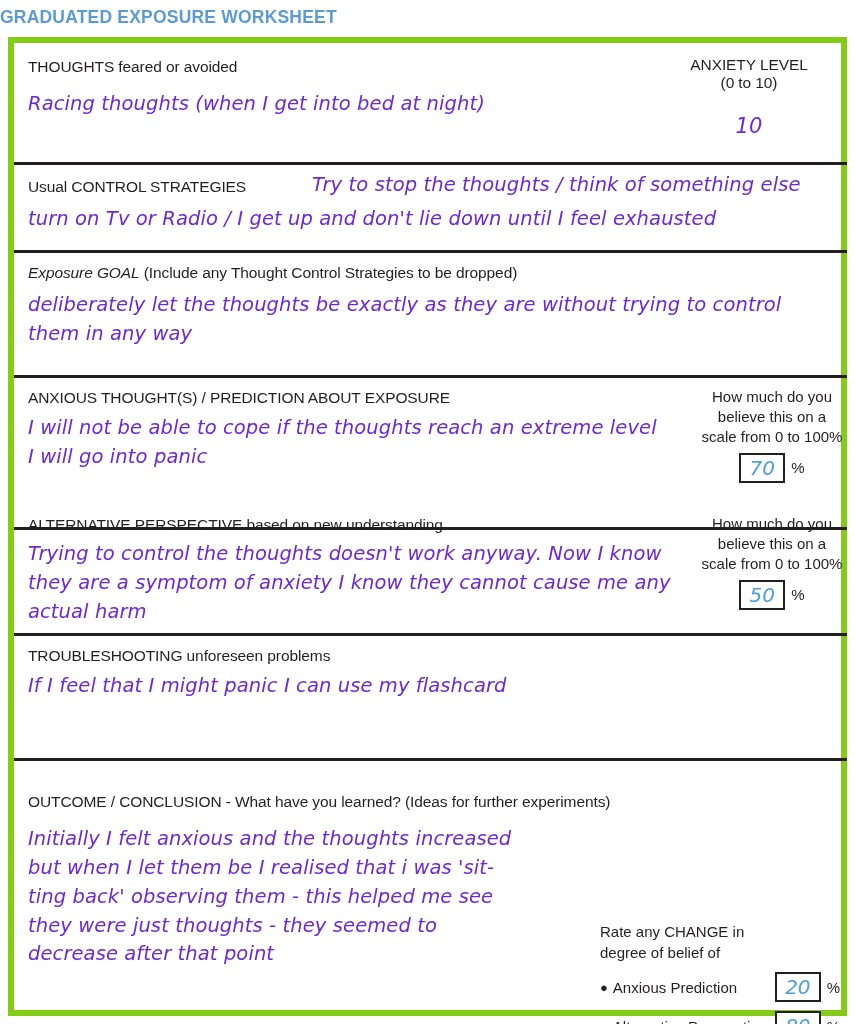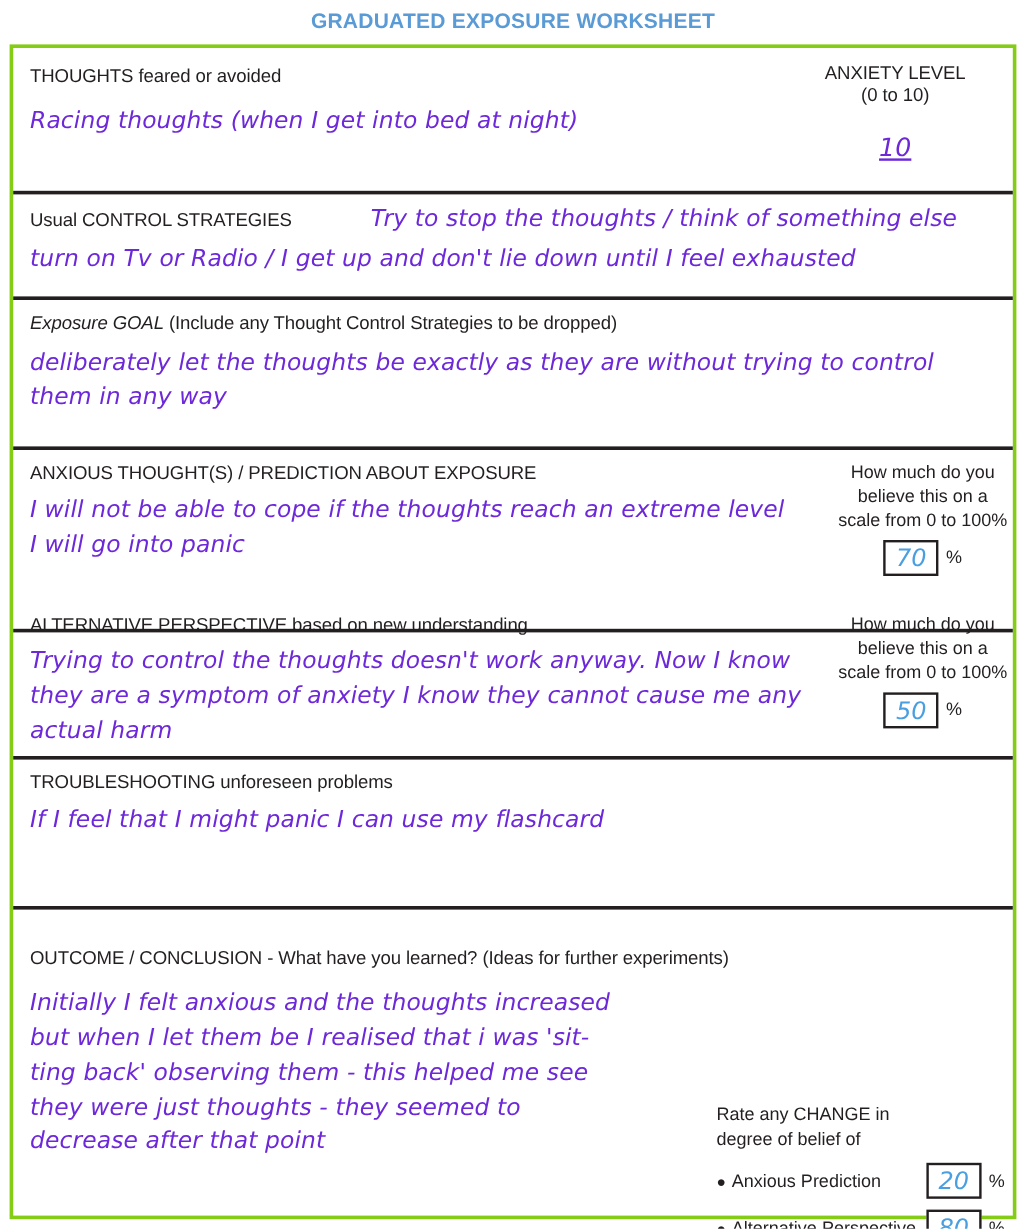--- a/index.html
+++ b/index.html
@@ -18,35 +18,34 @@
     height: 1024px;
     background: #ffffff;
   }
 
   
   .title {
     position: absolute;
     left: 0;
     top: 7px;
     width: 855px;
-    text-align: center;
     color: #5b9bd5;
     font-size: 17.5px;
     font-weight: bold;
     letter-spacing: .2px;
   }
 
   
   .frame {
     position: absolute;
     left: 8px;
     top: 37px;
     width: 839px;
     height: 979px;
-    border: 3px solid #84cc16;
+    border: 6px solid #84cc16;
     background: #ffffff;
   }
 
   
   .row {
     position: absolute;
     left: 0;
     width: 833px;
     border-bottom: 3px solid #231f20;
   }
@@ -81,21 +80,21 @@
   }
 
   
   .abs { position: absolute; }
 
   
   .r1 .lbl        { left: 14px;  top: 15px; }
   .r1 .answer     { left: 14px;  top: 47px; }
   .r1 .anx-block  { left: 640px; top: 13px; width: 190px; text-align: center; }
   .r1 .anx-val    { left: 640px; top: 68px; width: 190px; text-align: center;
-                    font-size: 21px; text-decoration: underline; }
+                    font-size: 21px; }
 
   
   .r2 .lbl     { left: 14px;  top: 13px; }
   .r2 .ans1    { left: 298px; top: 6px;  }
   .r2 .ans2    { left: 14px;  top: 40px; }
 
   
   .r3 .lbl     { left: 14px;  top: 11px; }
   .r3 .answer  { left: 14px;  top: 38px; }
 

